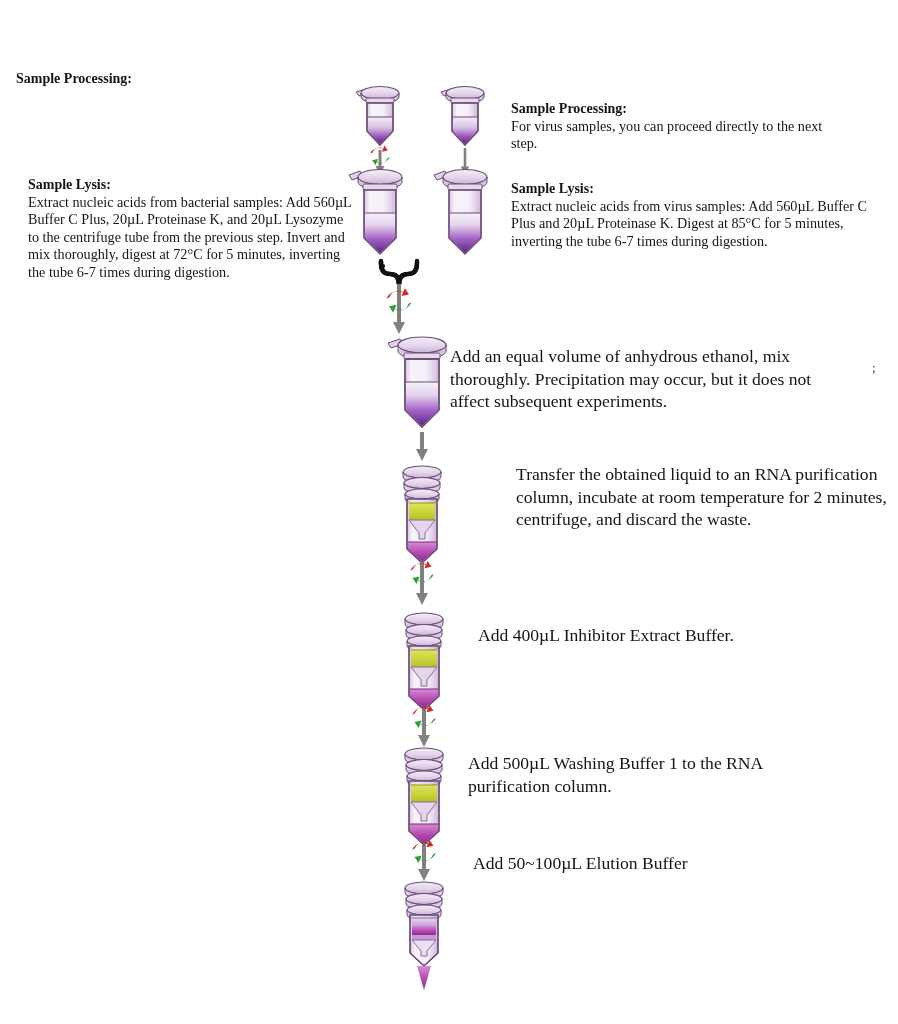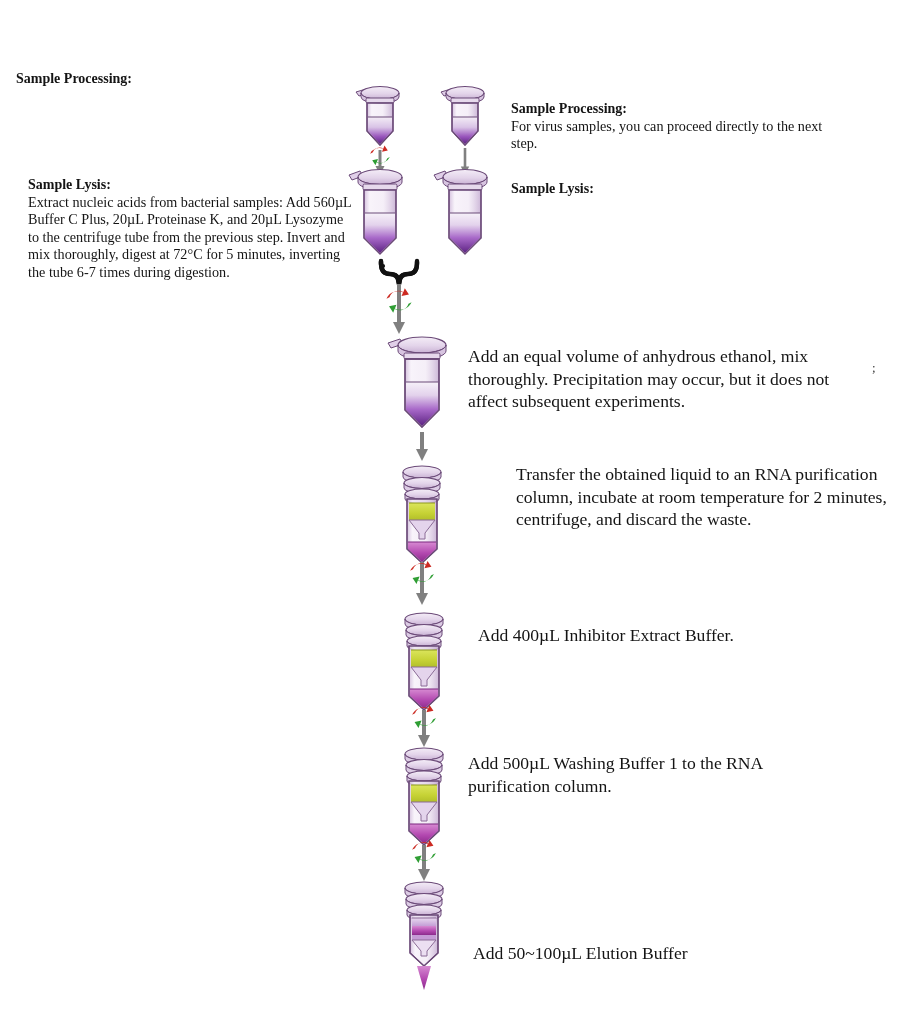--- a/index.html
+++ b/index.html
@@ -27,27 +27,28 @@
   <span>Extract nucleic acids from bacterial samples: Add 560µL Buffer C Plus, 20µL Proteinase K, and 20µL Lysozyme to the centrifuge tube from the previous step. Invert and mix thoroughly, digest at 72°C for 5 minutes, inverting the tube 6-7 times during digestion.</span>
 </div>
 
 <div class="txt" style="left:511px;top:100px;width:330px;">
   <span class="hd">Sample Processing:</span>
   <span>For virus samples, you can proceed directly to the next step.</span>
 </div>
 
 <div class="txt" style="left:511px;top:180px;width:368px;">
   <span class="hd">Sample Lysis:</span>
-</div>
-
-<div class="txt big" style="left:468px;top:345px;width:390px;">Add an equal volume of anhydrous ethanol, mix thoroughly. Precipitation may occur, but it does not affect subsequent experiments.</div>
+  <span>Extract nucleic acids from virus samples: Add 560µL Buffer C Plus and 20µL Proteinase K. Digest at 85°C for 5 minutes, inverting the tube 6-7 times during digestion.</span>
+</div>
+
+<div class="txt big" style="left:450px;top:345px;width:390px;">Add an equal volume of anhydrous ethanol, mix thoroughly. Precipitation may occur, but it does not affect subsequent experiments.</div>
 <div class="txt big" style="left:468px;top:463px;width:400px;margin-left:48px;">Transfer the obtained liquid to an RNA purification column, incubate at room temperature for 2 minutes, centrifuge, and discard the waste.</div>
 <div class="txt big" style="left:478px;top:624px;width:400px;">Add 400µL Inhibitor Extract Buffer.</div>
 <div class="txt big" style="left:468px;top:752px;width:370px;">Add 500µL Washing Buffer 1 to the RNA purification column.</div>
-<div class="txt big" style="left:473px;top:942px;width:390px;">Add 50~100µL Elution Buffer</div>
+<div class="txt big" style="left:473px;top:852px;width:390px;">Add 50~100µL Elution Buffer</div>
 
 <div class="artifact" style="left:872px;top:360px;">;</div>
 
 <div class="stage" style="left:0;top:0;width:898px;height:1024px;">
 <svg width="898" height="1024" viewBox="0 0 898 1024" aria-hidden="true">
   <defs>
     <linearGradient id="gradPurple" x1="0" y1="0" x2="0" y2="1">
       <stop offset="0%" stop-color="#f3ecf6"></stop>
       <stop offset="38%" stop-color="#d9c3e6"></stop>
       <stop offset="72%" stop-color="#9a57bd"></stop>

